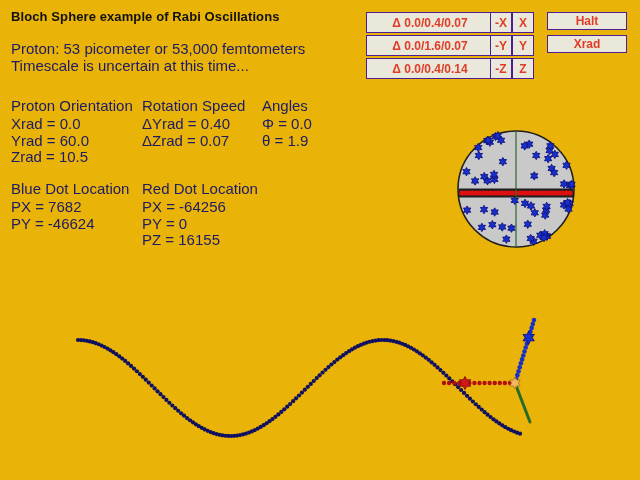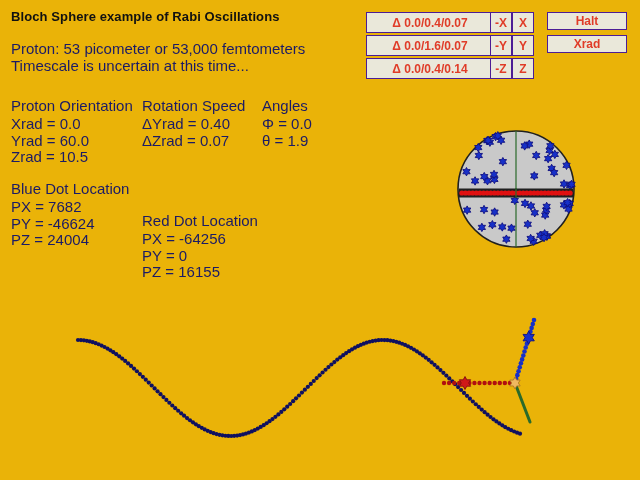--- a/index.html
+++ b/index.html
@@ -29,21 +29,21 @@
   #sub-line-2 { top: 57px; }
 
   .col { position: absolute; font-size: 15px; color: #1b1b66; white-space: nowrap; }
   .col .hdr { display: block; margin-bottom: 2px; }
   .col .row { display: block; line-height: 16.5px; }
 
   #col-orientation { left: 11px; top: 97px; }
   #col-rotation    { left: 142px; top: 97px; }
   #col-angles      { left: 262px; top: 97px; }
   #col-bluedot     { left: 11px; top: 180px; }
-  #col-reddot      { left: 142px; top: 180px; margin-top: 32px; }
+  #col-reddot      { left: 142px; top: 180px; }
 
   
   .btn {
     position: absolute;
     background: #eae8da;
     border: 1px solid #4c1d95;
     color: #e03c28;
     font-size: 12px; font-weight: bold;
     display: flex; align-items: center; justify-content: center;
     box-sizing: border-box;
@@ -98,21 +98,20 @@
   <div class="col" id="col-angles">
     <span class="hdr">Angles</span>
     <span class="row">Φ = 0.0</span>
     <span class="row">θ = 1.9</span>
   </div>
 
   <div class="col" id="col-bluedot">
     <span class="hdr">Blue Dot Location</span>
     <span class="row">PX = 7682</span>
     <span class="row">PY = -46624</span>
-    <span class="row">PZ = 24004</span>
   </div>
 
   <div class="col" id="col-reddot">
     <span class="hdr">Red Dot Location</span>
     <span class="row">PX = -64256</span>
     <span class="row">PY = 0</span>
     <span class="row">PZ = 16155</span>
   </div>
 
   <div class="btn wide" id="btn-delta-1">Δ 0.0/0.4/0.07</div>

